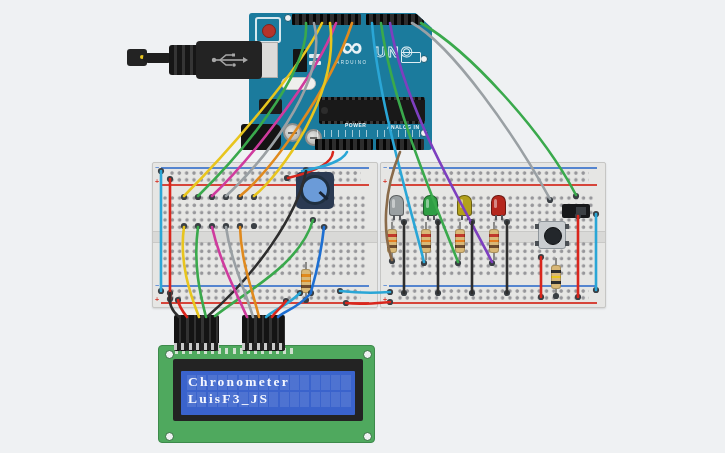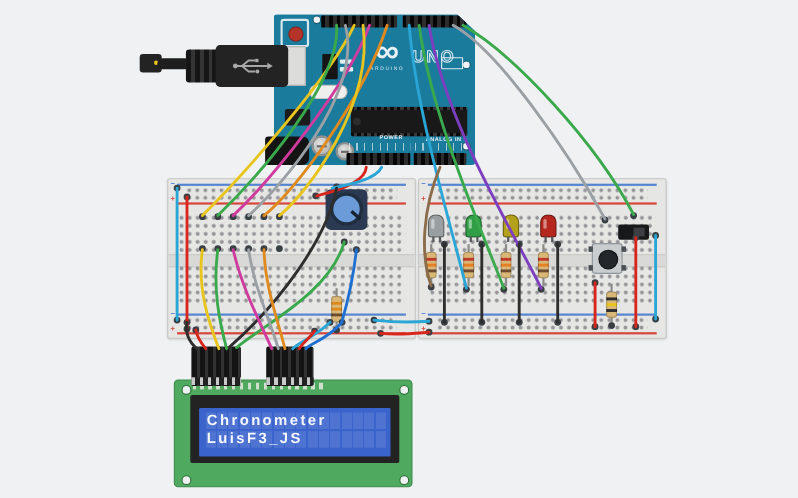--- a/index.html
+++ b/index.html
@@ -90,21 +90,21 @@
   
   .lcd{position:absolute;left:158px;top:345px;width:217px;height:98px;background:#4fa95e;
        border:1px solid #3d8a4b;border-radius:4px;box-sizing:border-box;z-index:2;}
   .lcd-hole{position:absolute;width:9px;height:9px;border-radius:50%;background:#eff1f3;border:1.5px solid #2e6e3a;box-sizing:border-box;}
   .lcd-pads{position:absolute;left:16px;top:2px;width:122px;height:6px;
        background:repeating-linear-gradient(90deg,#cfe0cf 0 3px,transparent 3px 7.2px);}
   .lcd-bezel{position:absolute;left:14px;top:13px;width:190px;height:62px;background:#232323;border-radius:2px;}
   .lcd-screen{position:absolute;left:8px;top:12px;width:174px;height:44px;background:#3a63cc;border-radius:1px;overflow:hidden;}
   .lcd-cells{position:absolute;left:6px;width:164px;height:15px;
        background:repeating-linear-gradient(90deg,rgba(255,255,255,.10) 0 9px,transparent 9px 10.3px);}
-  .lcd-text{position:absolute;left:7px;font-family:Liberation Sans, sans-serif;font-size:13.5px;
+  .lcd-text{position:absolute;left:7px;font-family:Liberation Serif, serif;font-size:13.5px;
        font-weight:bold;letter-spacing:2.2px;color:#f4f7ff;white-space:pre;}
   .lcd-header{position:absolute;top:315px;height:36px;border-radius:2px;z-index:4;
        background:repeating-linear-gradient(90deg,#141414 0 5px,#323232 5px 7.4px);}
   .lcd-header::after{content:'';position:absolute;left:0;right:0;bottom:1px;height:7px;
        background:repeating-linear-gradient(90deg,#c9c9c9 0 3px,#222 3px 7.4px);}
   
   .wire-layer{position:absolute;left:0;top:0;z-index:9;pointer-events:none;}
 </style>
 </head>
 <body>

